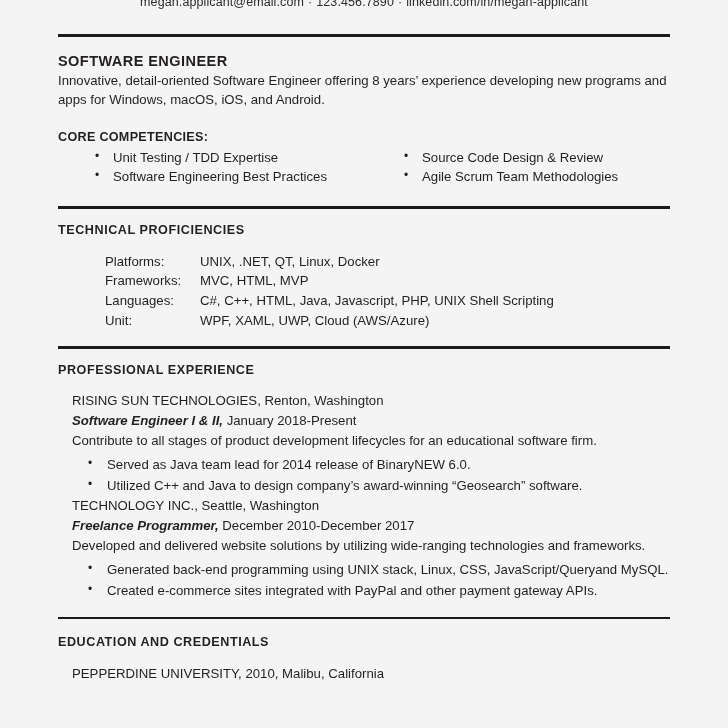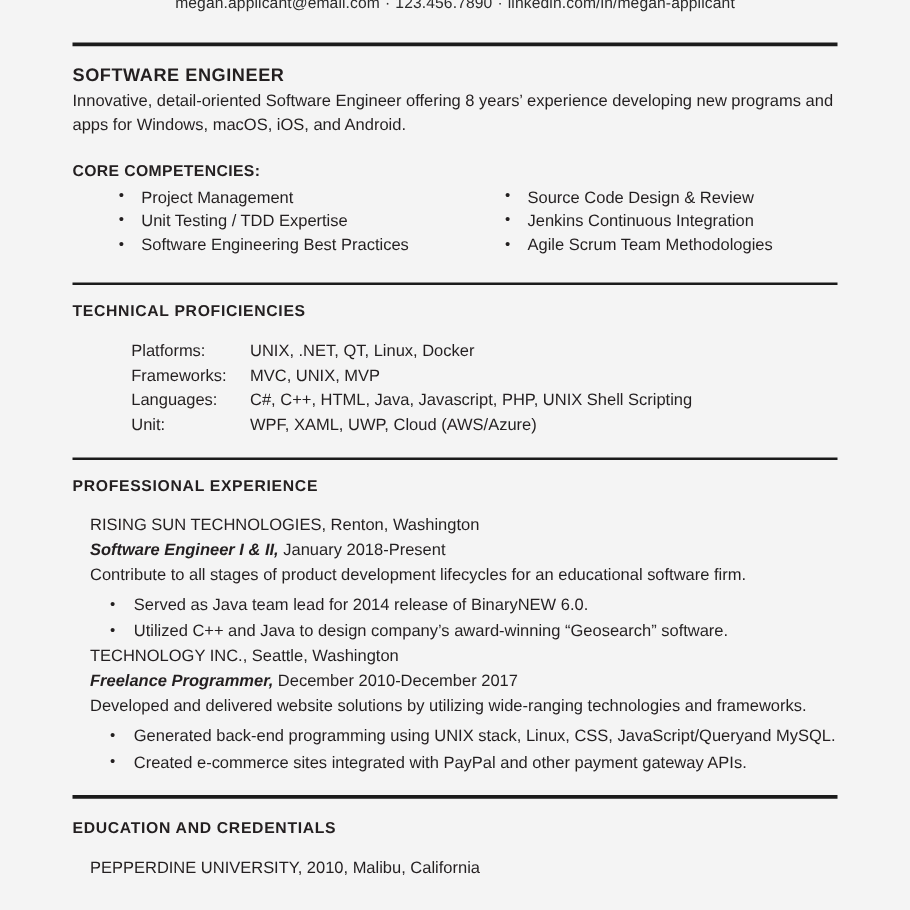--- a/index.html
+++ b/index.html
@@ -196,48 +196,46 @@
   <div class="rule"></div>
 
   <h1 class="job-title-head">SOFTWARE ENGINEER</h1>
   <p class="summary">Innovative, detail-oriented Software Engineer offering 8 years’ experience developing new programs and apps for Windows, macOS, iOS, and Android.</p>
 
   <div class="comp-block">
     <h2 class="sub-head">CORE COMPETENCIES:</h2>
     <div class="comp-cols">
       <div class="comp-col left">
         <ul class="bullets">
-          <li>Project Management</li>
           <li>Unit Testing / TDD Expertise</li>
           <li>Software Engineering Best Practices</li>
         </ul>
       </div>
       <div class="comp-col right">
         <ul class="bullets">
           <li>Source Code Design &amp; Review</li>
-          <li>Jenkins Continuous Integration</li>
           <li>Agile Scrum Team Methodologies</li>
         </ul>
       </div>
     </div>
   </div>
 
   <div class="spacer-lg"></div>
 
   <div class="rule"></div>
   <div style="height:14px"></div>
   <h2 class="section-head">TECHNICAL PROFICIENCIES</h2>
   <div class="tech-block">
     <div class="tech-row">
       <div class="tech-label">Platforms:</div>
       <div class="tech-value">UNIX, .NET, QT, Linux, Docker</div>
     </div>
     <div class="tech-row">
       <div class="tech-label">Frameworks:</div>
-      <div class="tech-value">MVC, UNIX, MVP</div>
+      <div class="tech-value">MVC, HTML, MVP</div>
     </div>
     <div class="tech-row">
       <div class="tech-label">Languages:</div>
       <div class="tech-value">C#, C++, HTML, Java, Javascript, PHP, UNIX Shell Scripting</div>
     </div>
     <div class="tech-row">
       <div class="tech-label">Unit:</div>
       <div class="tech-value">WPF, XAML, UWP, Cloud (AWS/Azure)</div>
     </div>
   </div>

